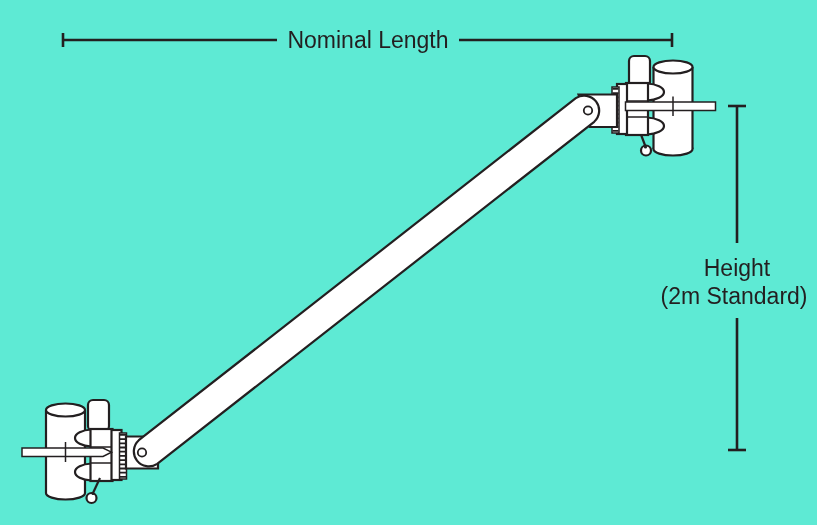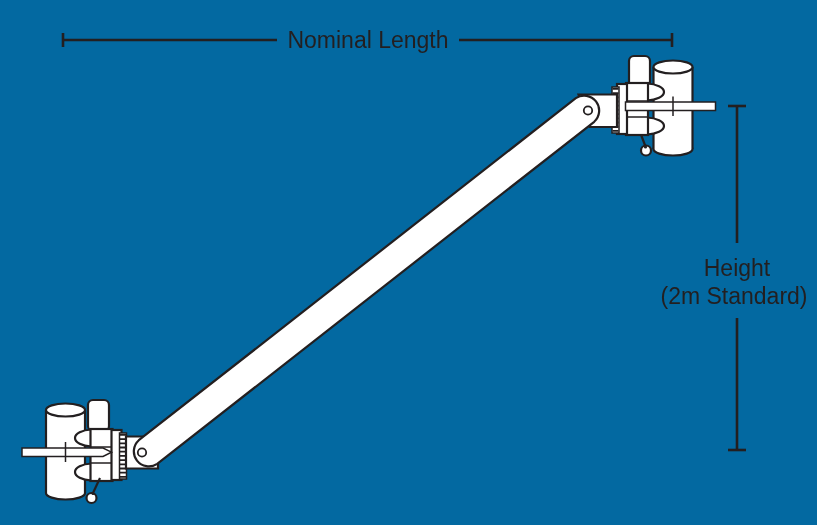--- a/index.html
+++ b/index.html
@@ -1,19 +1,19 @@
 <!DOCTYPE html>
 <html><head>
 <meta charset="utf-8">
 <style>
   html,body{margin:0;padding:0;background:#ffffff;}
   .canvas{
     position:relative;
     width:817px;height:525px;
-    background:#0369a1;
+    background:#5eead4;
     font-family:"Liberation Sans", sans-serif;
     overflow:hidden;
   }
   svg{display:block;}
   .ink-line{stroke:#231f20;fill:none;}
   .dim{stroke-width:2.6;}
   .draw{stroke-width:2.2;}
   .fine{stroke-width:1.5;}
   .white-fill{fill:#ffffff;stroke:#231f20;}
   .label{

